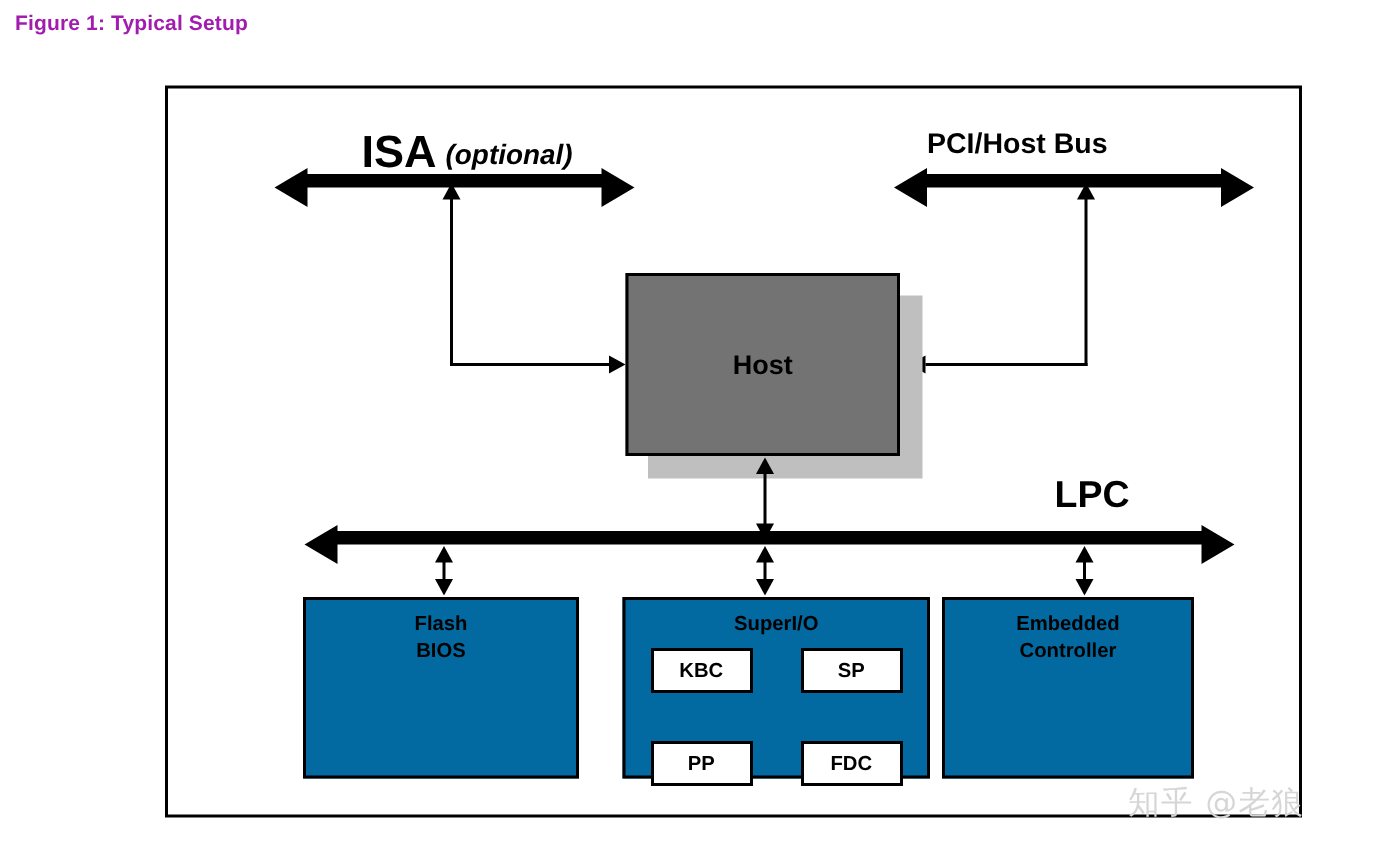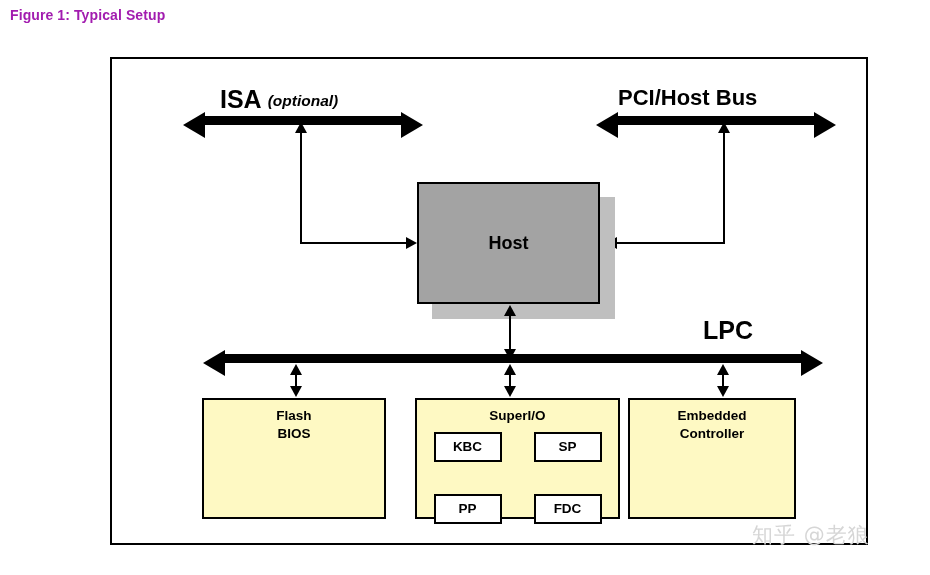--- a/index.html
+++ b/index.html
@@ -108,39 +108,39 @@
     height: 122px;
     background: #bfbfbf;
   }
   #host-box {
     position: absolute;
     left: 415px;
     top: 180px;
     width: 183px;
     height: 122px;
     border: 2px solid #000000;
-    background: #a3a3a3;
+    background: #737373;
     box-sizing: border-box;
     display: flex;
     align-items: center;
     justify-content: center;
   }
   #host-box .blk-title {
     font-size: 18px;
     font-weight: bold;
     color: #000000;
   }
 
   
   .device-box {
     position: absolute;
     top: 396px;
     height: 121px;
     border: 2px solid #000000;
-    background: #fef9c3;
+    background: #0369a1;
     box-sizing: border-box;
   }
   .device-title {
     margin-top: 7px;
     text-align: center;
     font-size: 13.5px;
     font-weight: bold;
     color: #000000;
     line-height: 1.32;
   }
@@ -183,33 +183,33 @@
     letter-spacing: 1px;
   }
 </style>
 </head>
 <body>
 
 <div id="figure-caption">Figure 1: Typical Setup</div>
 
 <div id="diagram-frame">
 
-  <div class="bus-label" style="left:108px; top:28px; font-size:25px;">
+  <div class="bus-label" style="left:129px; top:28px; font-size:30px;">
     <span>ISA</span><span class="opt">(optional)</span>
   </div>
   <div class="arrow-left" style="left:71px;  top:53px;"></div>
   <div class="hbus" style="left:92px;  top:57px; width:198px;"></div>
   <div class="arrow-right" style="left:289px; top:53px;"></div>
 
   <div class="ah-up" style="left:183px; top:63px;"></div>
   <div class="vline" style="left:188px; top:72px; height:113px;"></div>
   <div class="hline" style="left:188px; top:183px; width:108px;"></div>
   <div class="ah-right" style="left:294px; top:178px;"></div>
 
-  <div class="bus-label" style="left:506px; top:28px; font-size:22px;">
+  <div class="bus-label" style="left:506px; top:28px; font-size:19px;">
     <span>PCI/Host Bus</span>
   </div>
   <div class="arrow-left" style="left:484px; top:53px;"></div>
   <div class="hbus" style="left:505px; top:57px; width:198px;"></div>
   <div class="arrow-right" style="left:702px; top:53px;"></div>
 
   <div class="ah-up" style="left:606px; top:63px;"></div>
   <div class="vline" style="left:611px; top:72px; height:113px;"></div>
   <div class="hline" style="left:505px; top:183px; width:108px;"></div>
   <div class="ah-left" style="left:494px; top:178px;"></div>

